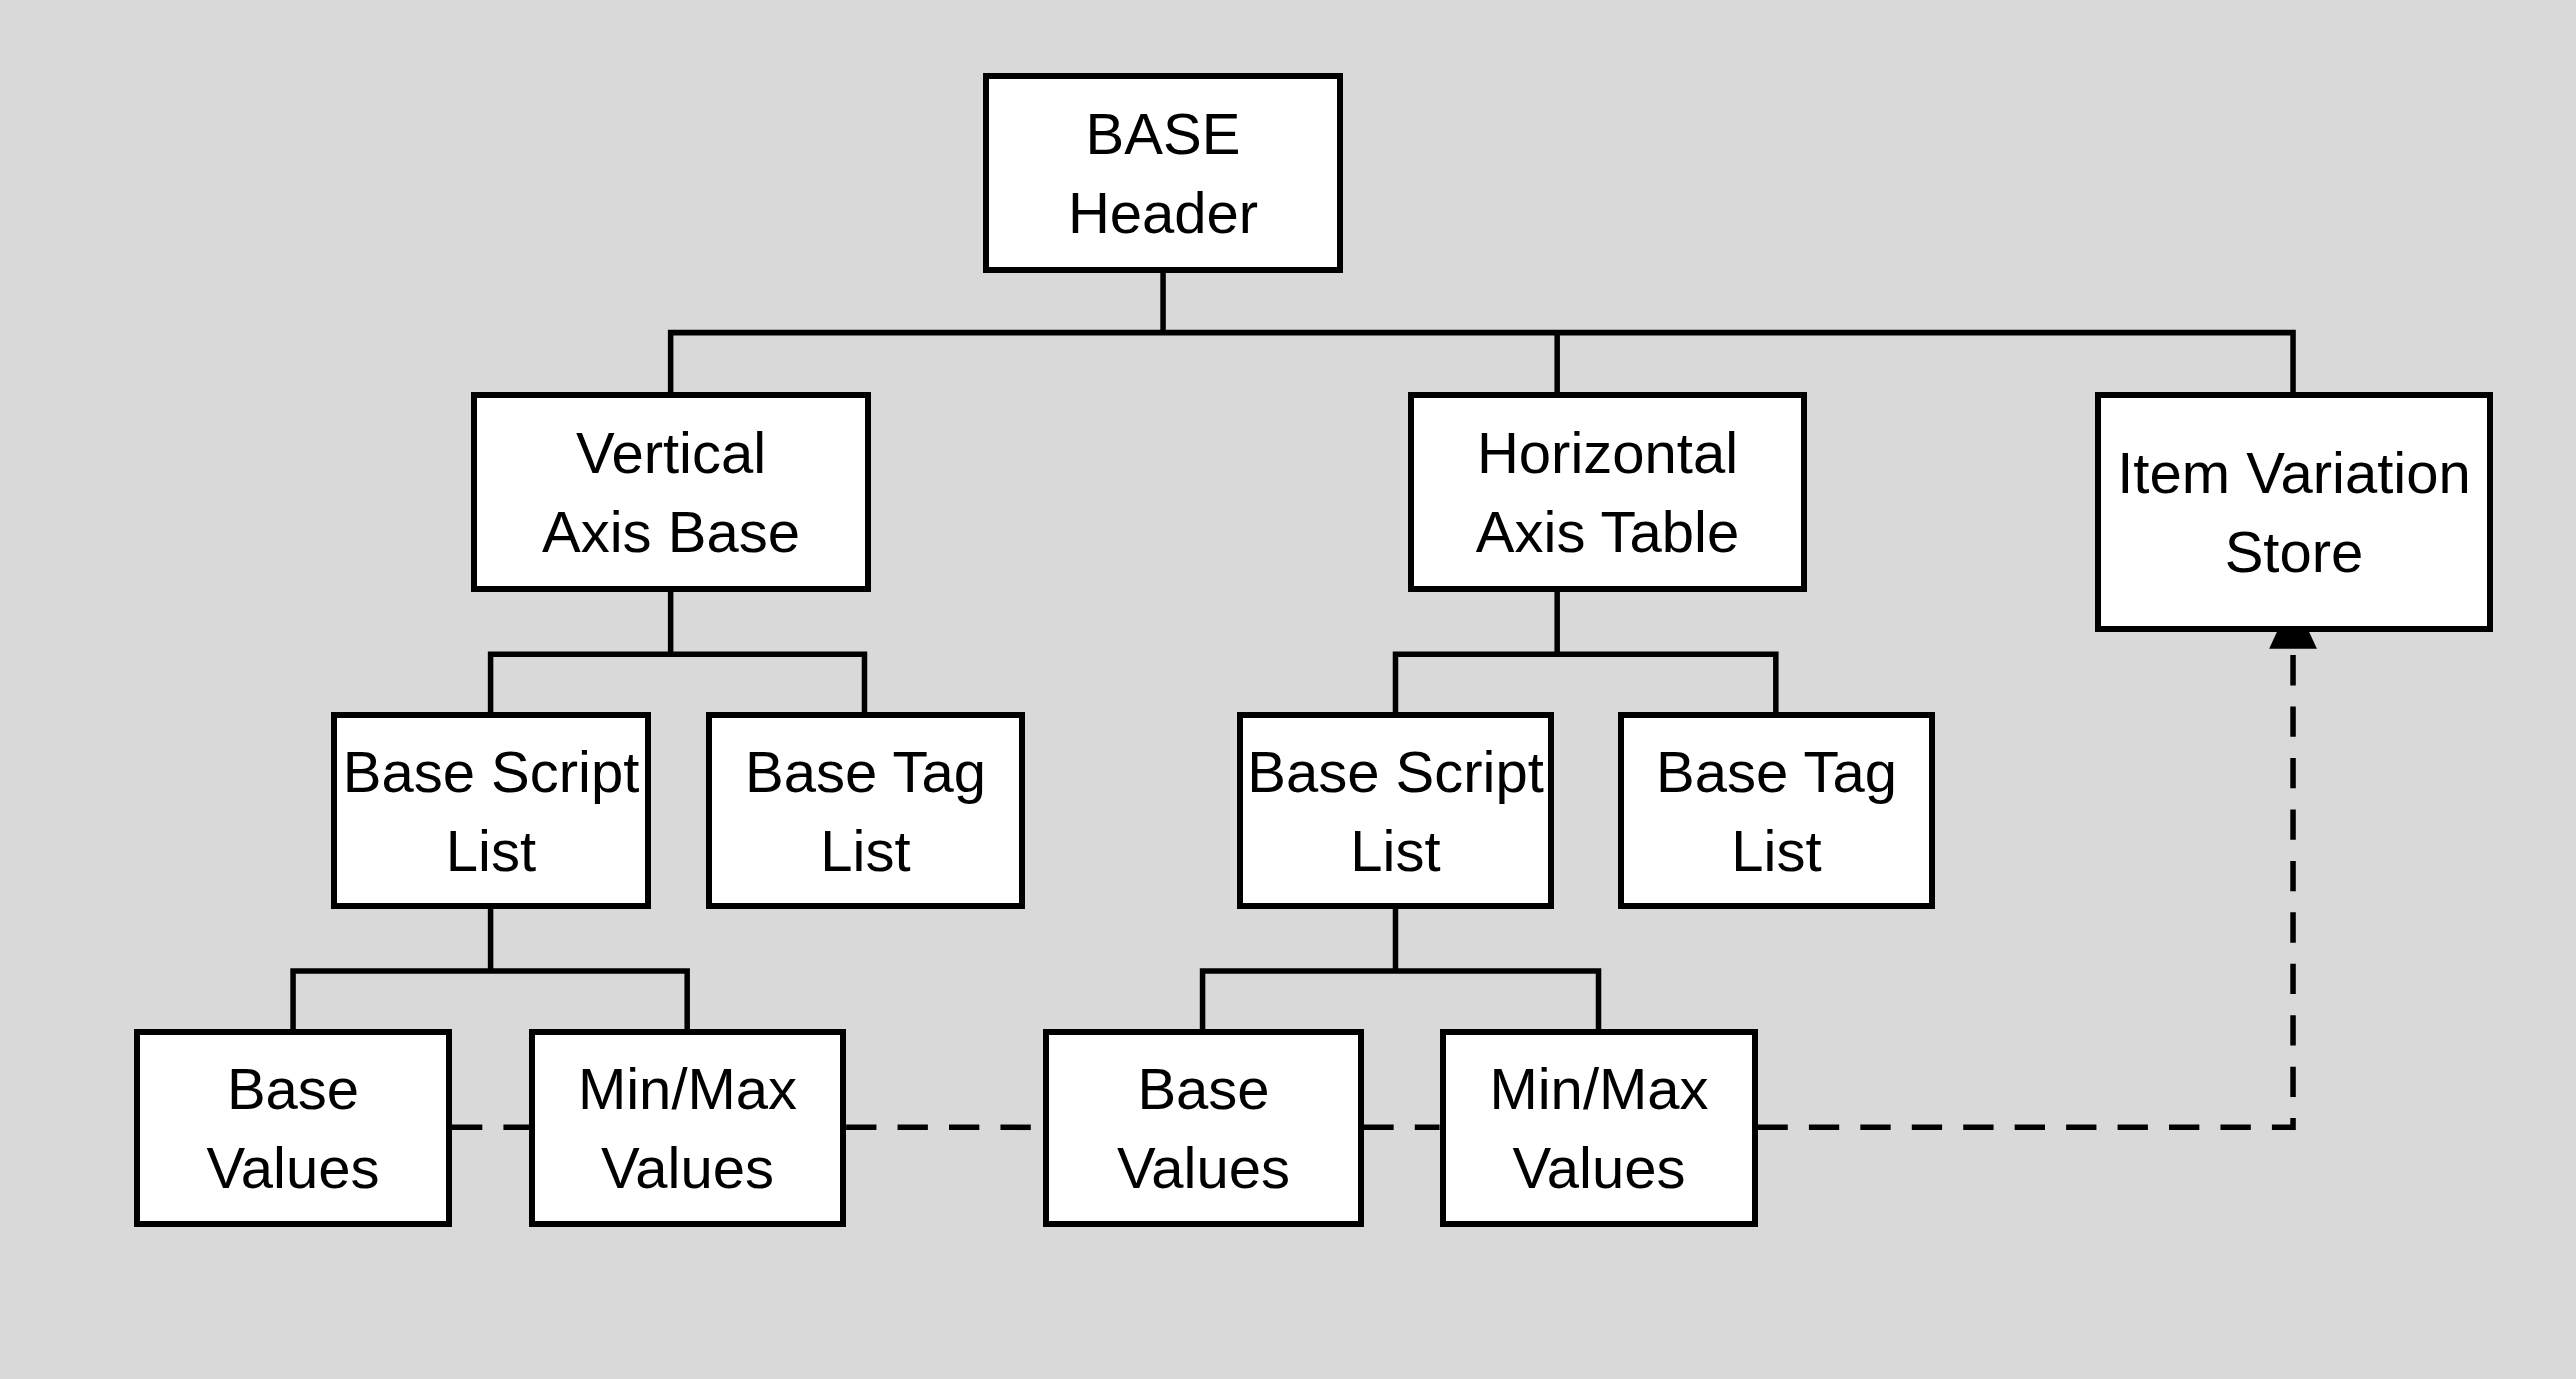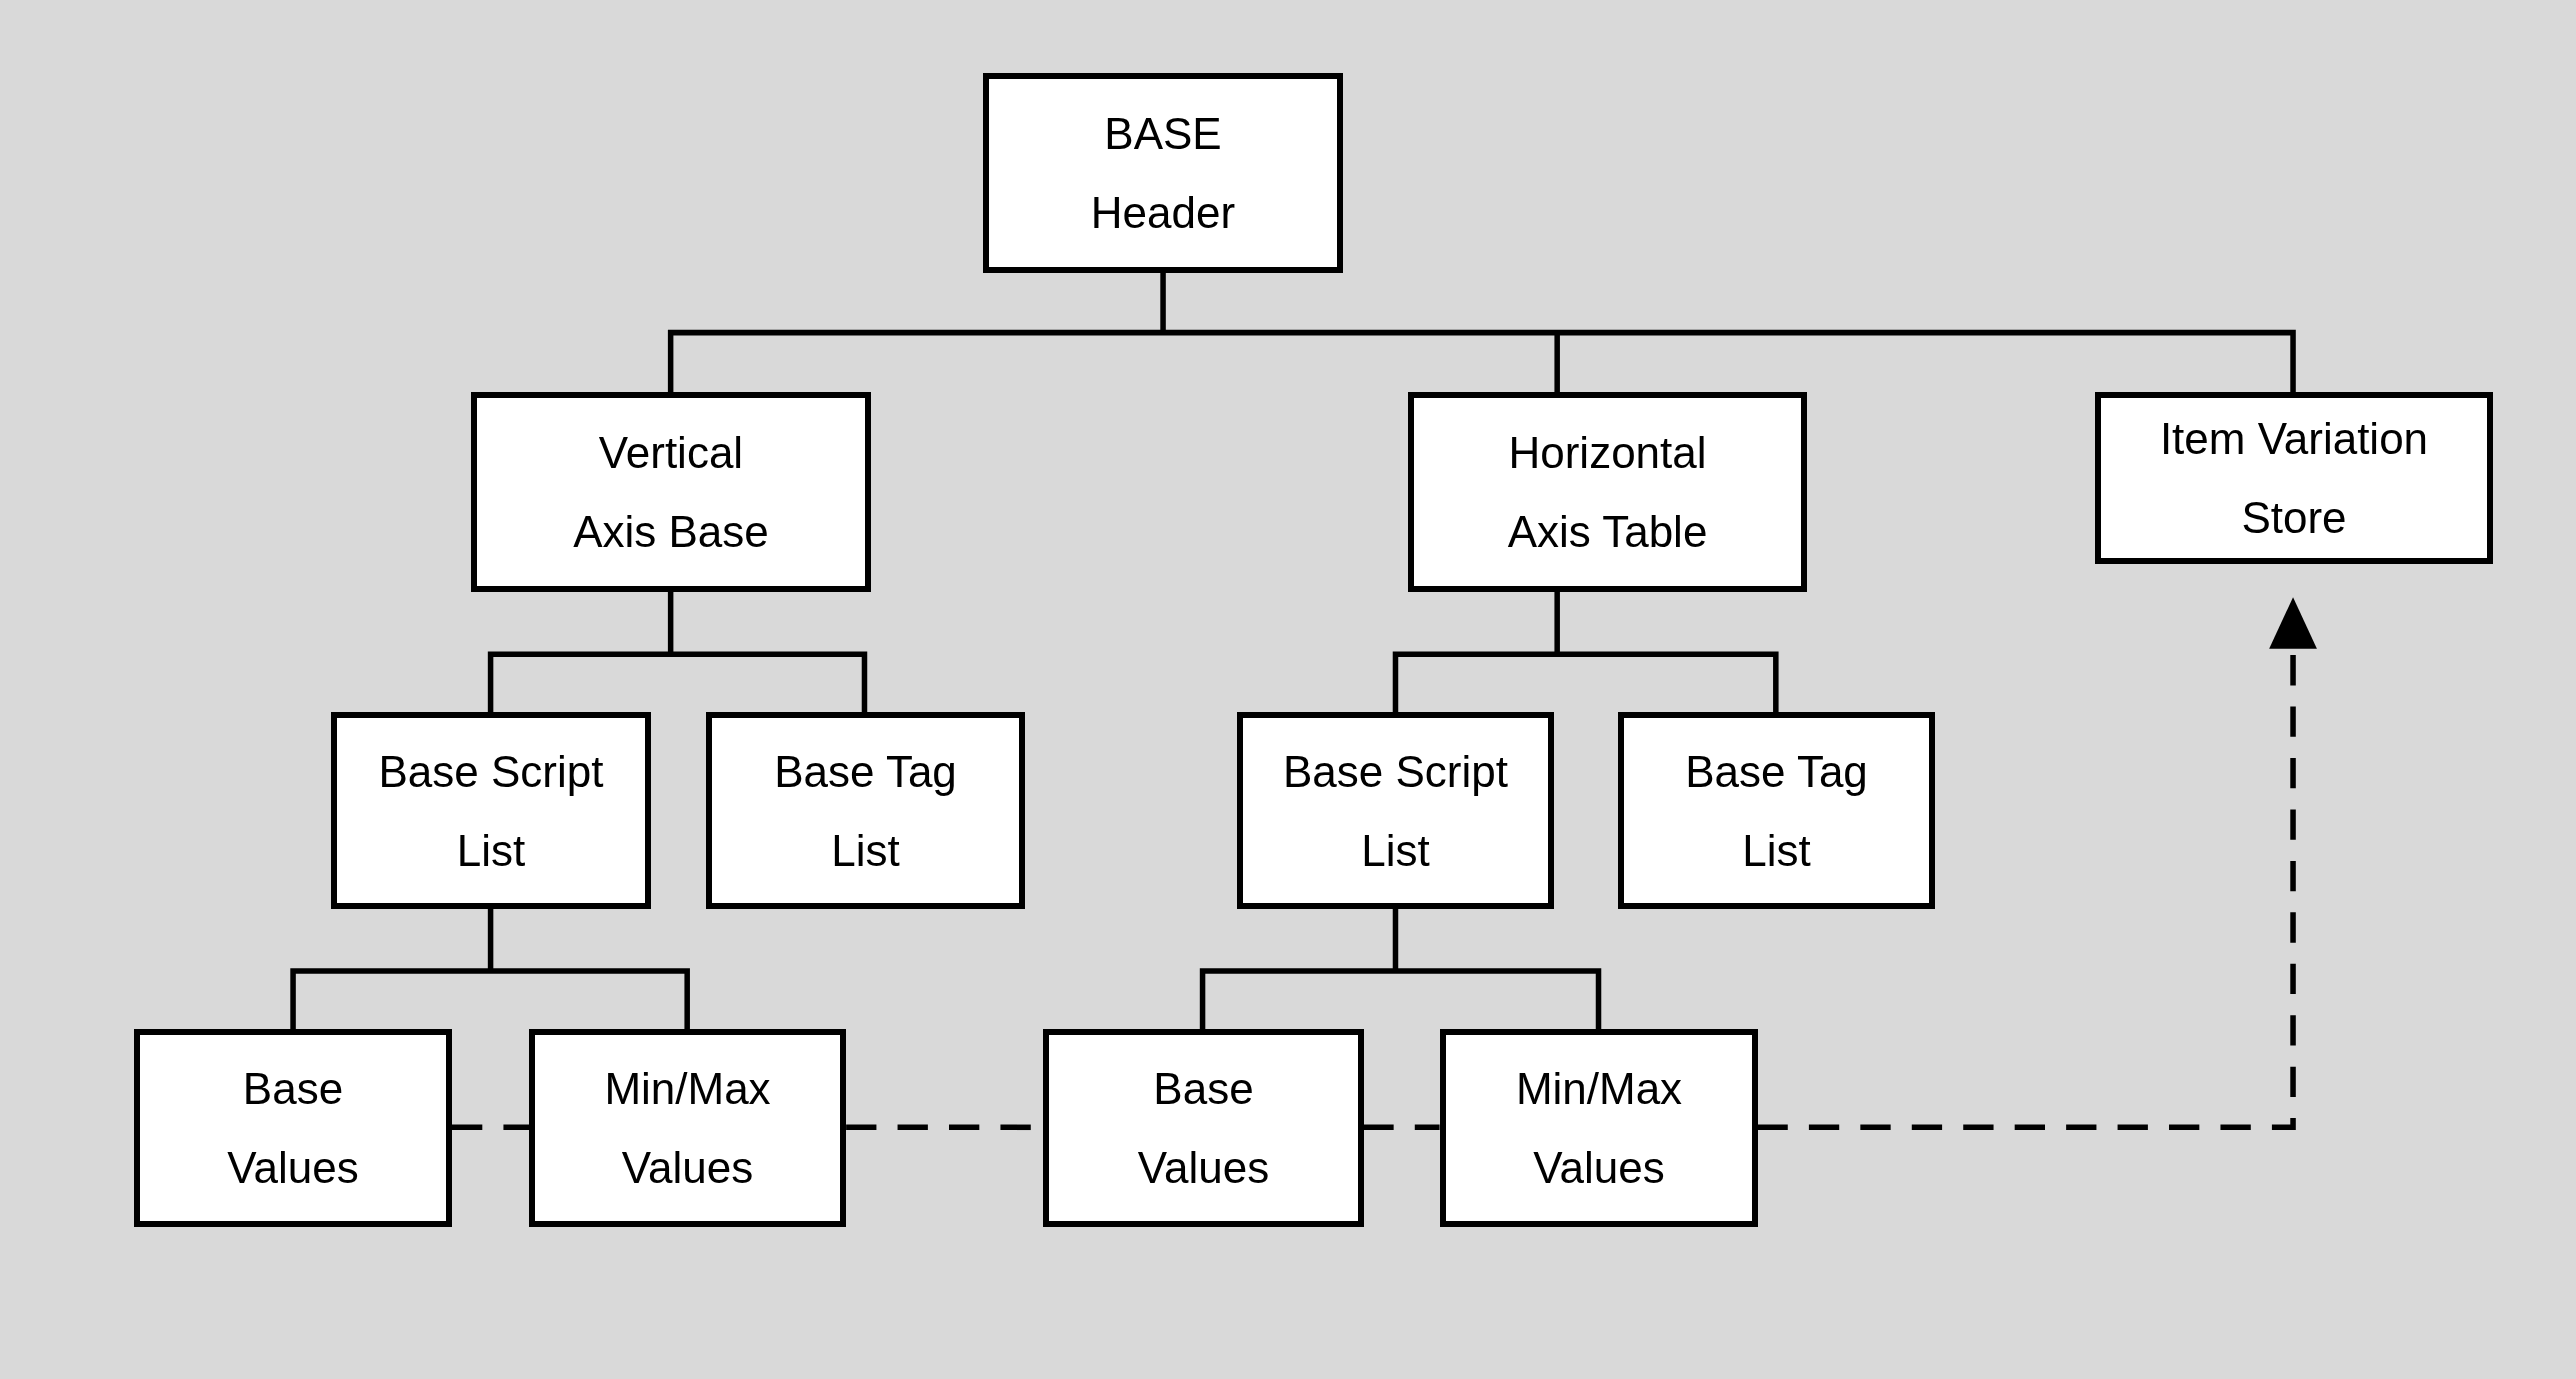--- a/index.html
+++ b/index.html
@@ -44,28 +44,28 @@
     border: 6.4px solid #000000;
     display: flex;
     align-items: center;
     justify-content: center;
   }
   .node-label {
     display: block;
     text-align: center;
     white-space: pre-line;
     color: #000000;
-    font-size: 44px;
+    font-size: 58px;
     line-height: 79px;
   }
   
   #n-base-header          { left: 983px; top: 73px;   width: 360px; height: 200px; }
   #n-vertical-axis-table  { left: 471px;  top: 392px;  width: 400px; height: 200px; }
   #n-horizontal-axis-table{ left: 1408px; top: 392px;  width: 399px; height: 200px; }
-  #n-item-variation-store { left: 2095px; top: 392px;  width: 398px; height: 172px; }
+  #n-item-variation-store { left: 2095px; top: 392px;  width: 398px; height: 240px; }
   #n-v-base-script-list   { left: 331px;  top: 712px;  width: 320px; height: 197px; }
   #n-v-base-tag-list      { left: 706px;  top: 712px;  width: 319px; height: 197px; }
   #n-h-base-script-list   { left: 1237px; top: 712px;  width: 317px; height: 197px; }
   #n-h-base-tag-list      { left: 1618px; top: 712px;  width: 317px; height: 197px; }
   #n-v-base-values        { left: 134px;  top: 1029px; width: 318px; height: 198px; }
   #n-v-minmax-values      { left: 529px;  top: 1029px; width: 317px; height: 198px; }
   #n-h-base-values        { left: 1043px; top: 1029px; width: 321px; height: 198px; }
   #n-h-minmax-values      { left: 1440px; top: 1029px; width: 318px; height: 198px; }
 </style>
 </head>

